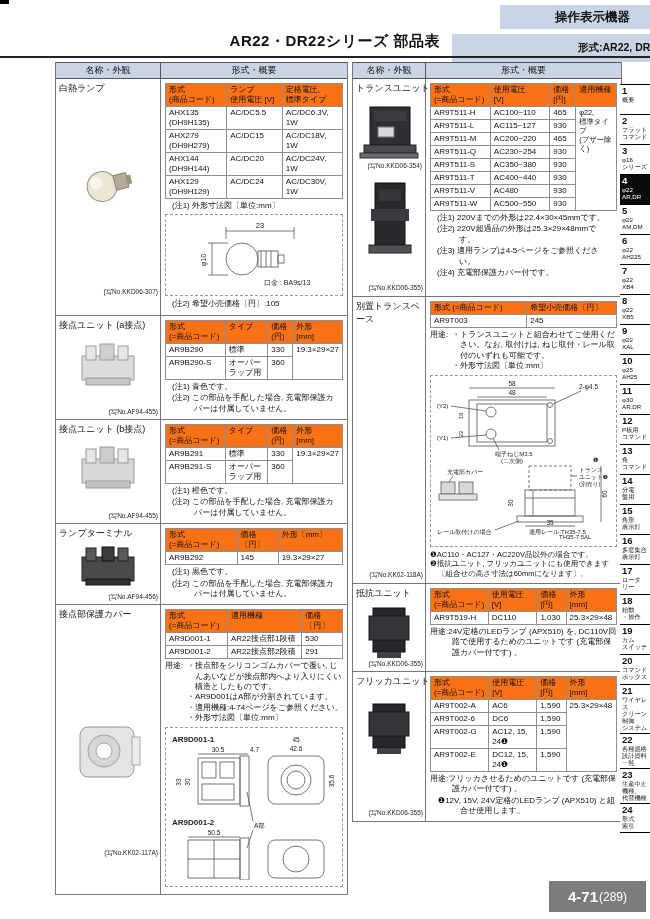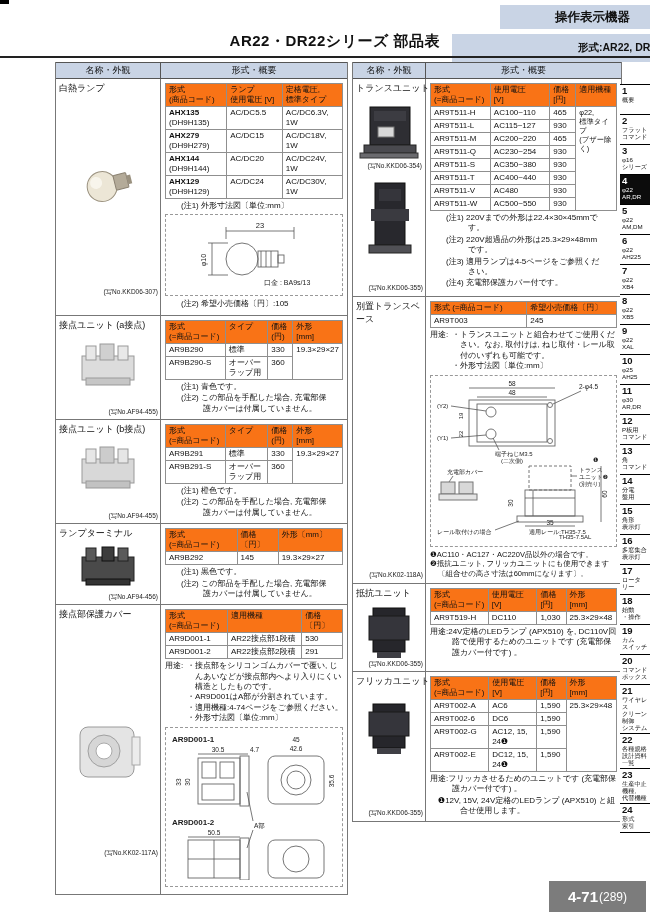--- a/index.html
+++ b/index.html
@@ -30,25 +30,25 @@
          padding:3px 3px;font-size:9px;flex:none}
   .scell{flex:1;padding:3px 4px 4px;box-sizing:border-box;min-width:0}
   .sec-title{font-size:9px;white-space:nowrap}
   .cap{font-size:6.5px;color:#222;text-align:right;white-space:nowrap}
   .abscap{position:absolute;right:2px;font-size:6.5px;color:#222;white-space:nowrap}
   .ph{display:block;margin:4px auto 1px}
   table.t{border-collapse:collapse;margin:1px 0 2px}
   .t th,.t td{border:1px solid #8f8f8f;font-size:8px;padding:1px 3px;
               vertical-align:top;text-align:left;font-weight:normal;line-height:1.25}
   .t th{background:#f97316}
-  .m{font-weight:bold;white-space:nowrap}
+  .m{font-weight:normal;white-space:nowrap}
   .num{text-align:right}
   .sm{font-size:6.3px}
   .pre{white-space:pre-line}
-  .note{font-size:8px;line-height:1.3;padding-left:22px;text-indent:-22px;margin:1px 16px}
+  .note{font-size:8px;line-height:1.3;padding-left:22px;text-indent:-22px;margin:1px 7px}
   .use{font-size:8px;line-height:1.3;padding-left:22px;text-indent:-22px;margin:1px 0}
   .uselist{position:relative;padding-left:22px;font-size:8px;line-height:1.3;margin:1px 0}
   .uselabel{position:absolute;left:0;top:0}
   .ub{padding-left:8px;text-indent:-8px}
   .fn{font-size:7.5px;line-height:1.3;padding-left:8px;text-indent:-8px}
   .dash{border:1px dashed #999;margin:3px 0;padding:2px;background:#fff}
   svg text{font-family:"Liberation Sans","DejaVu Sans",sans-serif;fill:#222}
   .dimline{stroke:#555;stroke-width:.8}
   .shape{stroke:#666;fill:none;stroke-width:.9}
 

